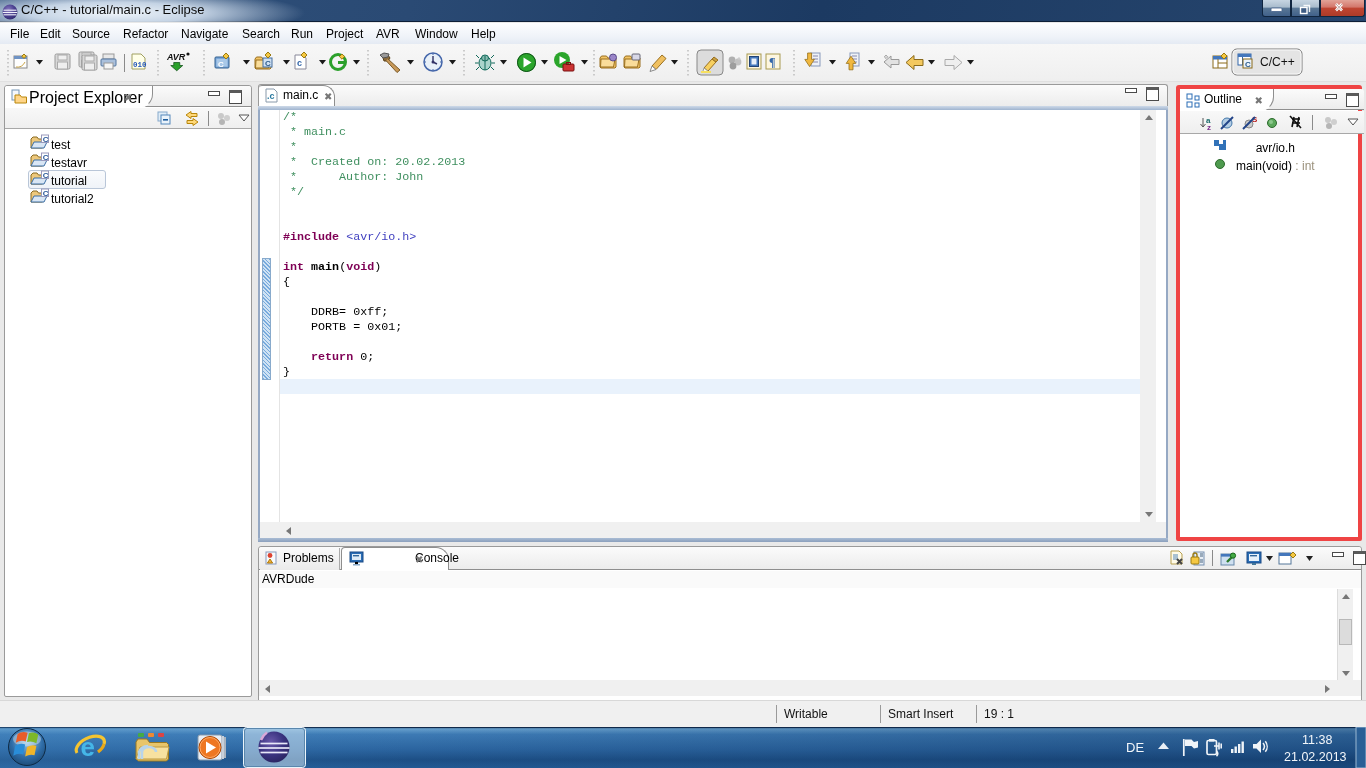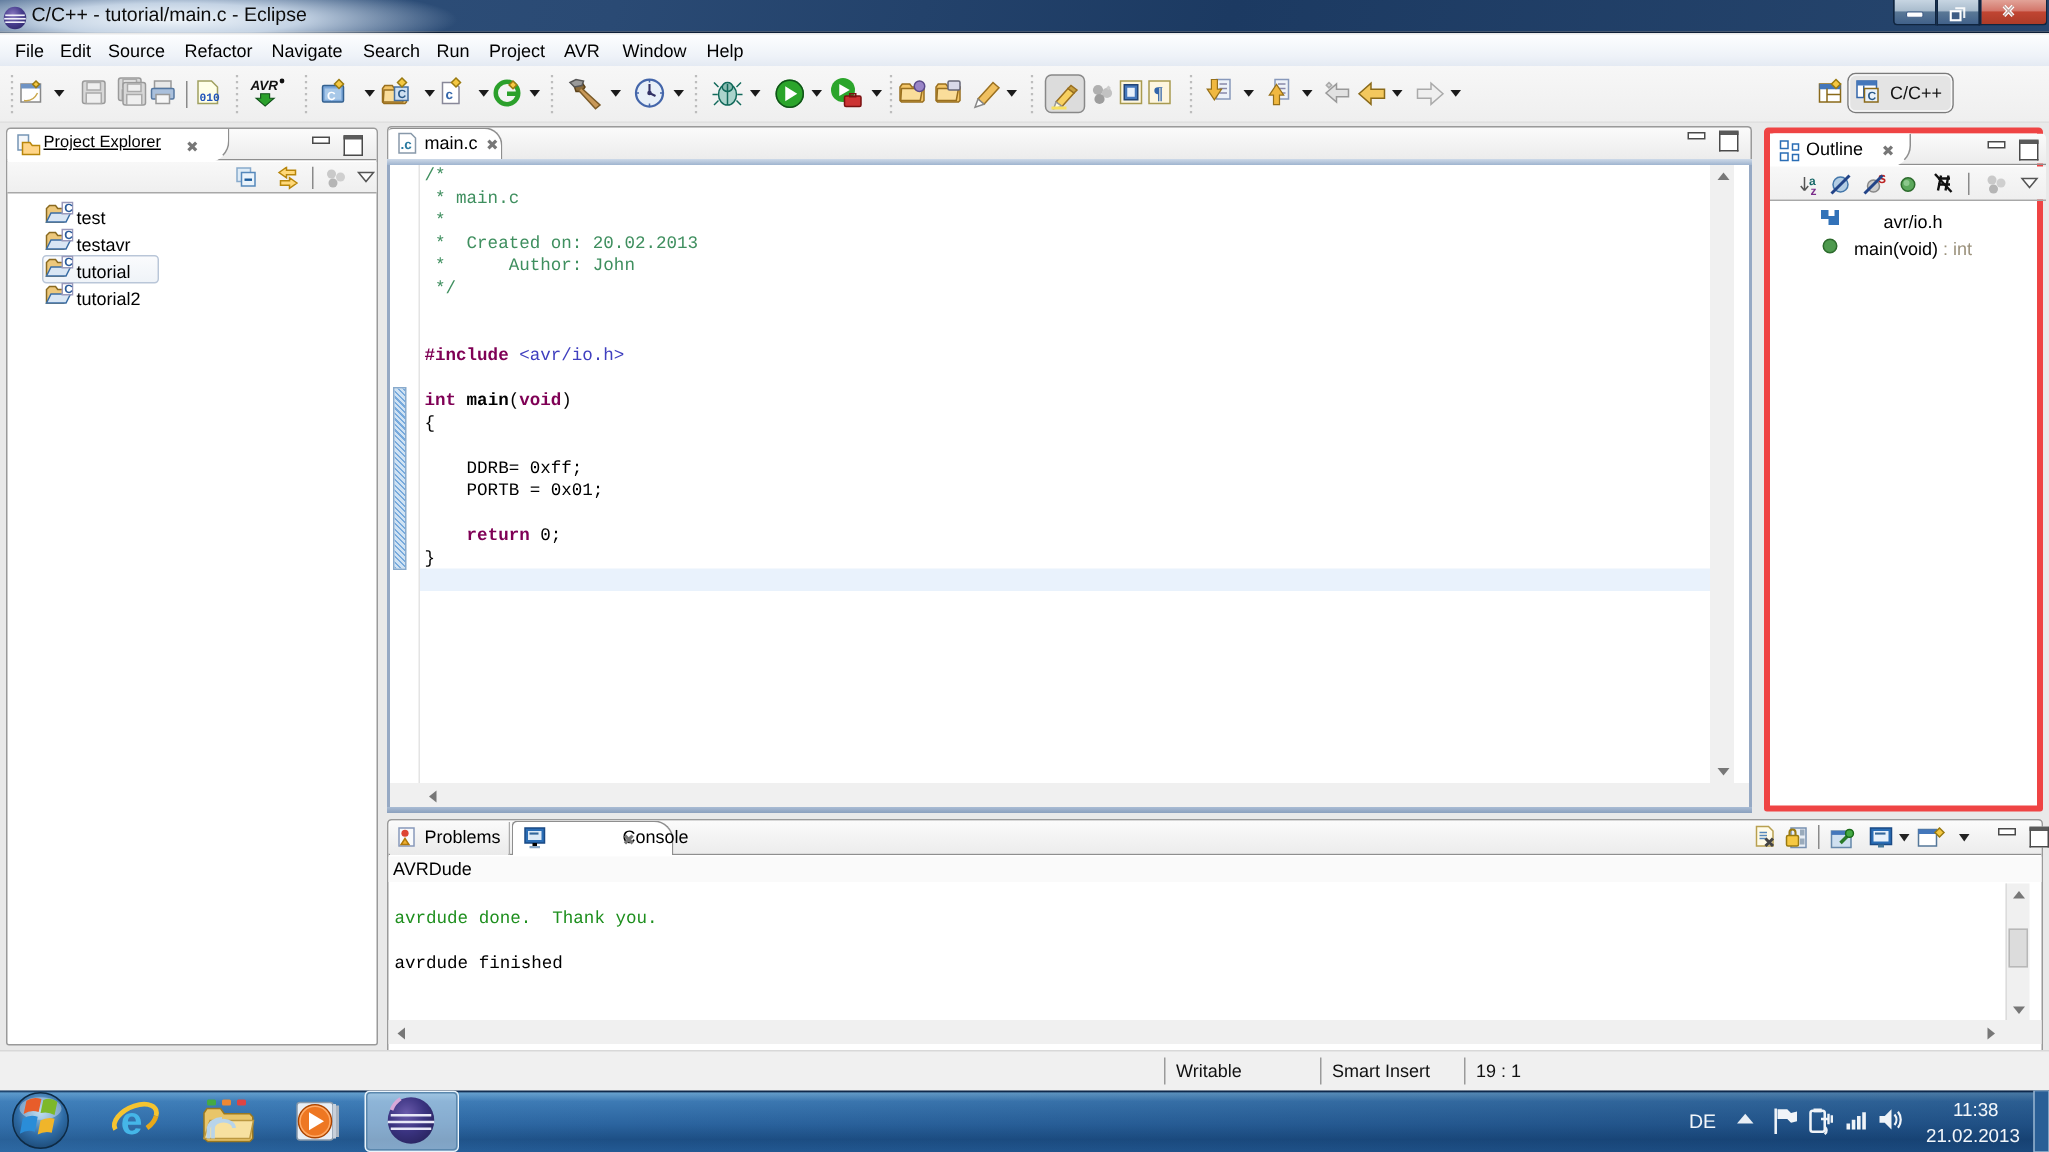--- a/index.html
+++ b/index.html
@@ -311,21 +311,21 @@
     <text x="7" y="12.5" font-size="8" font-weight="bold" fill="#2a5a8a" font-family="Liberation Sans">C</text>
   </g>
   <text x="1260" y="22" font-size="12" fill="#111" font-family="Liberation Sans">C/C++</text>
 </svg>
 
 <div class="abs" id="workspace"></div>
 
 <div class="abs" style="left:4px; top:85px; width:248px; height:612px; background:#fff; border:1px solid #9a9a9a; border-radius:3px 3px 2px 2px;">
   <div class="abs" style="left:0; top:0; width:246px; height:21px; background:linear-gradient(#fbfbfb,#ececec); border-bottom:1px solid #8e8e8e; border-radius:3px 3px 0 0;"></div>
   <div class="abs" style="left:0; top:0; width:148px; height:22px; background:#fff; border-right:1px solid #8e8e8e; border-bottom:1px solid #fff; border-radius:3px 0 14px 0;"></div>
-  <div class="abs" style="left:24px; top:3px; font-size:11px;text-decoration:underline;">Project Explorer</div>
+  <div class="abs" style="left:24px; top:3px; font-size:16px;">Project Explorer</div>
   <div class="abs xicon" style="left:119px; top:6px;"></div>
   <svg class="abs" style="left:6px; top:3px;" width="16" height="16" viewBox="0 0 16 16">
     <rect x="1" y="1" width="7" height="10" fill="#f4f7fb" stroke="#7595b5"></rect>
     <path d="M4 6 h5 l1.5 2 h5 v6 h-11.5 z" fill="#ffd588" stroke="#b8860b"></path>
   </svg>
   <div class="abs" style="left:202px; top:4px;">
       <span class="mm-min" style="left:0"></span>
       <span class="mm-max" style="left:22px"></span>
     </div>
 
@@ -525,23 +525,20 @@
     <path d="M137 6 h7 l-3.5 5 z" fill="#222"></path>
   </svg>
   <div class="abs" style="left:1072px; top:4px;">
       <span class="mm-min" style="left:0"></span>
       <span class="mm-max" style="left:22px"></span>
     </div>
 
   <div class="abs" style="left:0; top:24px; width:1102px; height:17px; background:#fafafa;"></div>
   <div class="abs" style="left:3px; top:25px; font-size:12px;">AVRDude</div>
 
-  <pre class="abs mono" style="left:4px; top:58px; font-size:11.7px; line-height:15px;"><span style="color:#1e8f1e">avrdude done.  Thank you.</span>
-
-avrdude finished</pre>
 
   <div class="abs" style="left:1078px; top:42px; width:16px; height:91px; background:#f0f0f0; border-left:1px solid #dcdcdc;"></div>
   <div class="abs arrow-up" style="left:1083px; top:47px;"></div>
   <div class="abs" style="left:1080px; top:72px; width:13px; height:26px; background:#dcdcdc; border:1px solid #b8b8b8;"></div>
   <div class="abs arrow-dn" style="left:1083px; top:124px;"></div>
 
   <div class="abs" style="left:0; top:133px; width:1102px; height:16px; background:#f0f0f0;"></div>
   <div class="abs arrow-lf" style="left:6px; top:138px;"></div>
   <div class="abs arrow-rt" style="left:1066px; top:138px;"></div>
 </div>

